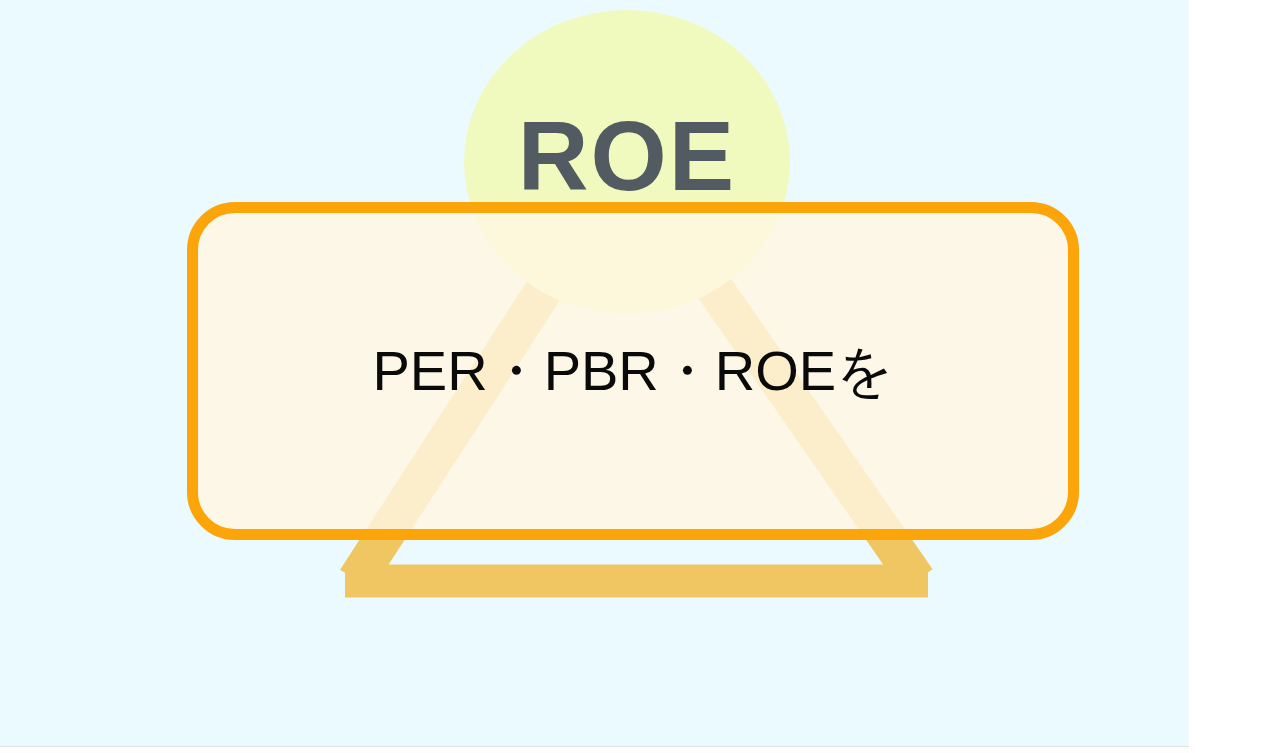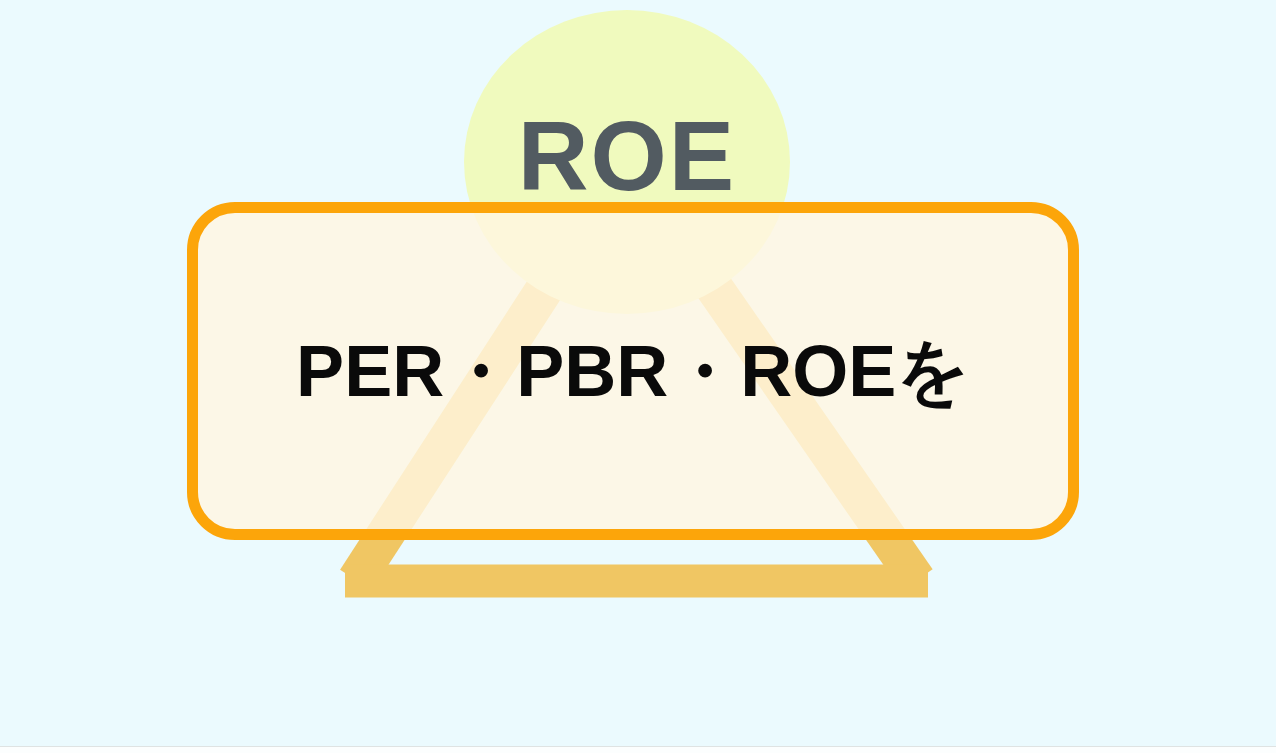--- a/index.html
+++ b/index.html
@@ -2,24 +2,25 @@
 <html style="--background: #ebfafe; --roe-circle: #f0fabe; --per-circle: #5ce4f8; --pbr-circle: #f0cef1; --circle-label: #525b61; --triangle-line: #f0c663; --panel-border: #fca50a; --panel-fill: rgba(255,246,226,0.82); --title-text: #0a0a0a;"><head>
 <meta charset="utf-8">
 <style>
   html,body{
     margin:0;
     padding:0;
     font-family:"Liberation Sans","DejaVu Sans",sans-serif;
   }
   .stage{
     position:relative;
-    width:1276px;
+    width:1168px;
     height:753px;
     background:var(--background,#ebfafe);
     overflow:hidden;
+    padding-left:21px;
   }
   .triangle-svg{
     position:absolute;
     left:0;top:0;
     width:1276px;height:753px;
     z-index:1;
   }
   .circle{
     position:absolute;
     border-radius:50%;
@@ -68,22 +69,22 @@
     border-radius:48px;
     background:var(--panel-fill,rgba(255,246,226,0.82));
     z-index:3;
     display:flex;
     flex-direction:column;
     align-items:center;
     justify-content:center;
   }
   .title-line{
     color:var(--title-text,#0a0a0a);
-    font-weight:bold;
-    font-size:72px;
+    font-weight:normal;
+    font-size:56px;
     line-height:94px;
     white-space:nowrap;
     text-align:right;
   }
   .bottom-edge{
     position:absolute;
     left:0;bottom:0;
     width:1276px;height:6px;
     background:#fcfefe;
     border-top:1px solid #dfe3e3;

